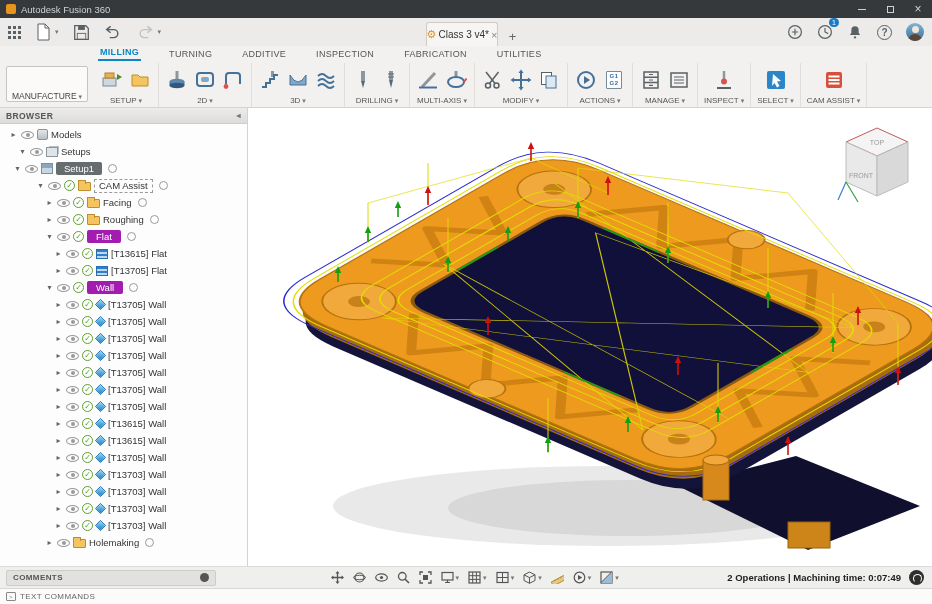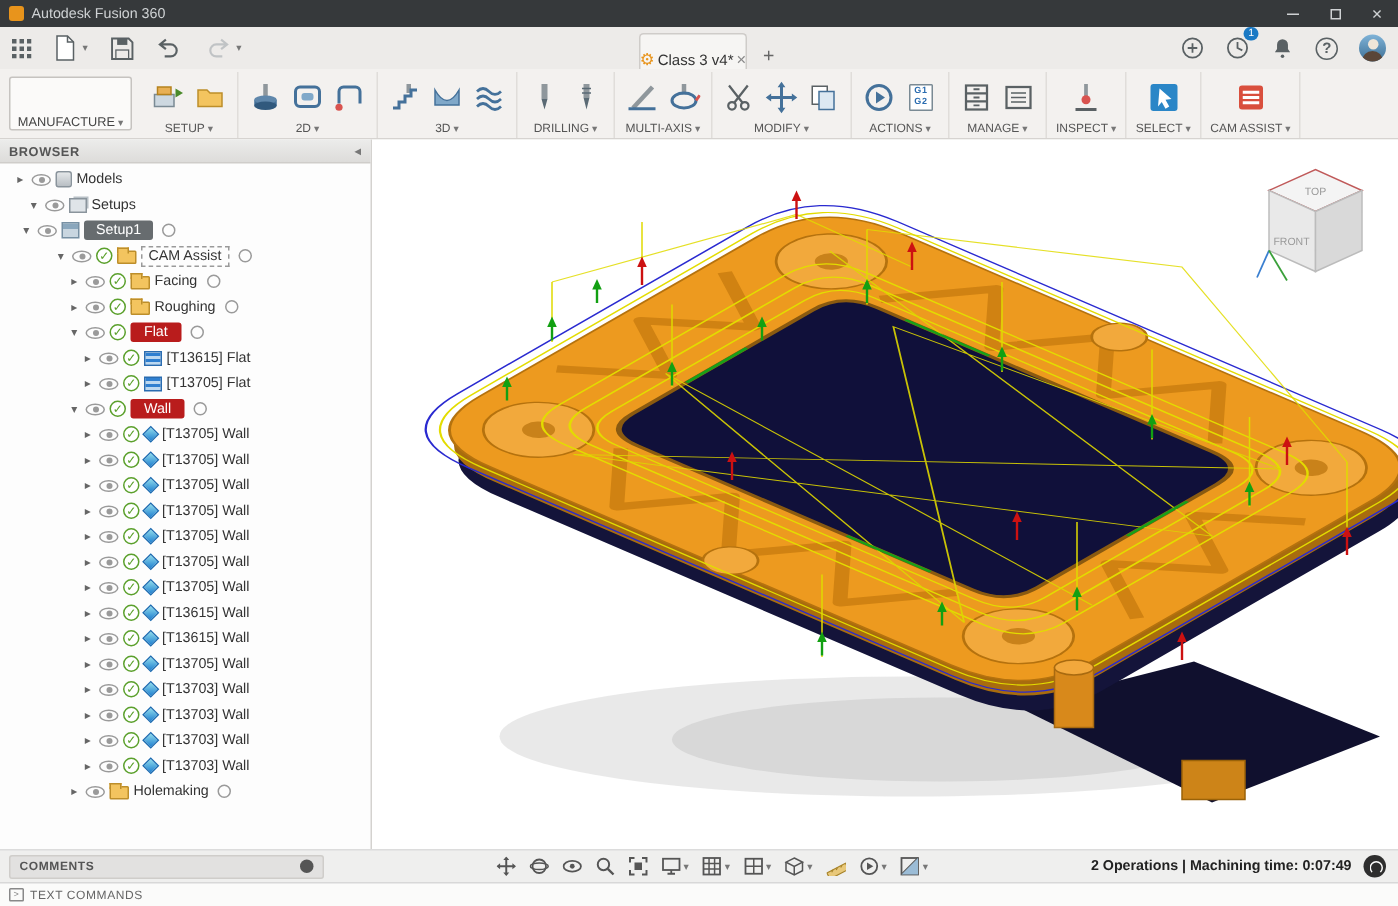--- a/index.html
+++ b/index.html
@@ -16,21 +16,21 @@
 .win-max i{display:block;width:7px;height:7px;border:1px solid #cfd2d4}
 .win-close{font-size:10px}
 .win-close::before{content:"×";font-size:12px}
 
 
 .quickbar{height:28px;background:#edebe9;display:flex;align-items:center;padding:0 6px;flex:none}
 .qb-left{display:flex;align-items:center;gap:10px}
 .qicon{display:flex;align-items:center;gap:2px;height:22px;padding:0 2px;cursor:pointer}
 .caret::after{content:"▾";font-size:7px;color:#777;margin-left:2px}
 .qb-center{flex:1;display:flex;justify-content:center;align-items:flex-end;height:28px}
-.doctab{height:24px;background:#f6f5f3;border:1px solid #cfccc9;border-bottom:none;border-radius:3px 3px 0 0;display:flex;align-items:flex-end;gap:2px;padding:0 0;font-size:10px;color:#333}
+.doctab{height:24px;background:#f6f5f3;border:1px solid #cfccc9;border-bottom:none;border-radius:3px 3px 0 0;display:flex;align-items:center;gap:2px;padding:0 0;font-size:10px;color:#333}
 .gear-glyph::before{content:"⚙";color:#e8941c;font-size:11px}
 .tab-close::before{content:"×";color:#888;font-size:11px}
 .newtab{width:20px;height:20px;display:flex;align-items:center;justify-content:center;color:#666;font-size:13px;margin-left:4px;cursor:pointer}
 .newtab::before{content:"+"}
 .qb-right{display:flex;align-items:center;gap:10px}
 .badge{position:absolute;right:-4px;top:-3px;background:#1a79c4;color:#fff;border-radius:5px;font-size:7px;line-height:9px;padding:0 3px}
 .relwrap{position:relative}
 .help-circle{width:15px;height:15px;border:1.4px solid #5a6164;border-radius:50%;display:flex;align-items:center;justify-content:center;font-size:10px;color:#5a6164;font-weight:bold}
 .avatar{width:18px;height:18px;border-radius:50%;background:linear-gradient(180deg,#7fb3d8,#3d6f94);position:relative;overflow:hidden}
 .avatar::before{content:"";position:absolute;left:5.5px;top:3px;width:7px;height:7px;border-radius:50%;background:#f0e6d8}
@@ -69,21 +69,21 @@
 .c .chk{display:block}
 .ticon{display:none;flex:none;position:relative}
 .ifold .ticon{display:block;width:13px;height:9px;background:#f3c45f;border:1px solid #bd8e2a;border-radius:1px;margin-top:2px}
 .ifold .ticon::before{content:"";position:absolute;left:-1px;top:-3px;width:6px;height:3px;background:#f3c45f;border:1px solid #bd8e2a;border-bottom:none}
 .iflat .ticon{display:block;width:12px;height:10px;border:1px solid #2a6cb0;background:repeating-linear-gradient(180deg,#2f7fd0 0 2px,#bcd8f0 2px 4px)}
 .iwall .ticon{display:block;width:9px;height:9px;background:linear-gradient(135deg,#8fdcec,#1f7fd0);border:1px solid #1a6ab0;transform:rotate(45deg) scale(.9)}
 .isetup .ticon{display:block;width:12px;height:11px;background:linear-gradient(180deg,#8aa7bd 0 4px,#c9d6e0 4px);border:1px solid #7790a3}
 .isetups .ticon{display:block;width:12px;height:10px;background:#dfe4e8;border:1px solid #8a949c;box-shadow:2px -2px 0 -1px #b8c0c6}
 .imodel .ticon{display:block;width:11px;height:11px;background:linear-gradient(180deg,#e4e7e9,#b9bfc4);border:1px solid #8a949c;border-radius:2px}
 .lbl{font-size:9.5px;color:#333;white-space:nowrap}
-.bblue .lbl{background:#b91c1c;color:#fff;padding:0 9px;border-radius:2px;line-height:13px}
+.bblue .lbl{background:#a21caf;color:#fff;padding:0 9px;border-radius:2px;line-height:13px}
 .bdark .lbl{background:#676c6f;color:#fff;padding:0 8px;border-radius:2px;line-height:13px}
 .bdash .lbl{border:1px dashed #9a9a9a;padding:0 4px;line-height:12px}
 .trail{display:none;width:9px;height:9px;border:1px solid #9a9a9a;border-radius:50%;flex:none;margin-left:3px}
 .t .trail{display:block}
 
 
 .viewport{flex:1;position:relative;background:#fff;min-width:0}
 .scene{position:absolute;left:0;top:0}
 .viewcube{position:absolute;top:8px;right:10px;width:90px;height:90px}
 .viewcube text{font-family:"Liberation Sans",sans-serif}
@@ -184,20 +184,34 @@
       </span>
       <span class="qicon">
         <span class="help-circle">?</span>
       </span>
       <span class="qicon">
           <span class="avatar"></span>
         </span>
     </div>
   </div>
 
+  <div class="rtabs">
+
+      <span class="rtab active">MILLING</span>
+
+      <span class="rtab">TURNING</span>
+
+      <span class="rtab">ADDITIVE</span>
+
+      <span class="rtab">INSPECTION</span>
+
+      <span class="rtab">FABRICATION</span>
+
+      <span class="rtab">UTILITIES</span>
+    </div>
 
   <div class="ribbon">
     <div class="manubtn caret">
       <span>MANUFACTURE</span>
     </div>
 
     <div class="rgroup">
       <div class="ricons">
         <span class="ric">
           <svg width="22" height="22" viewBox="0 0 22 22">

